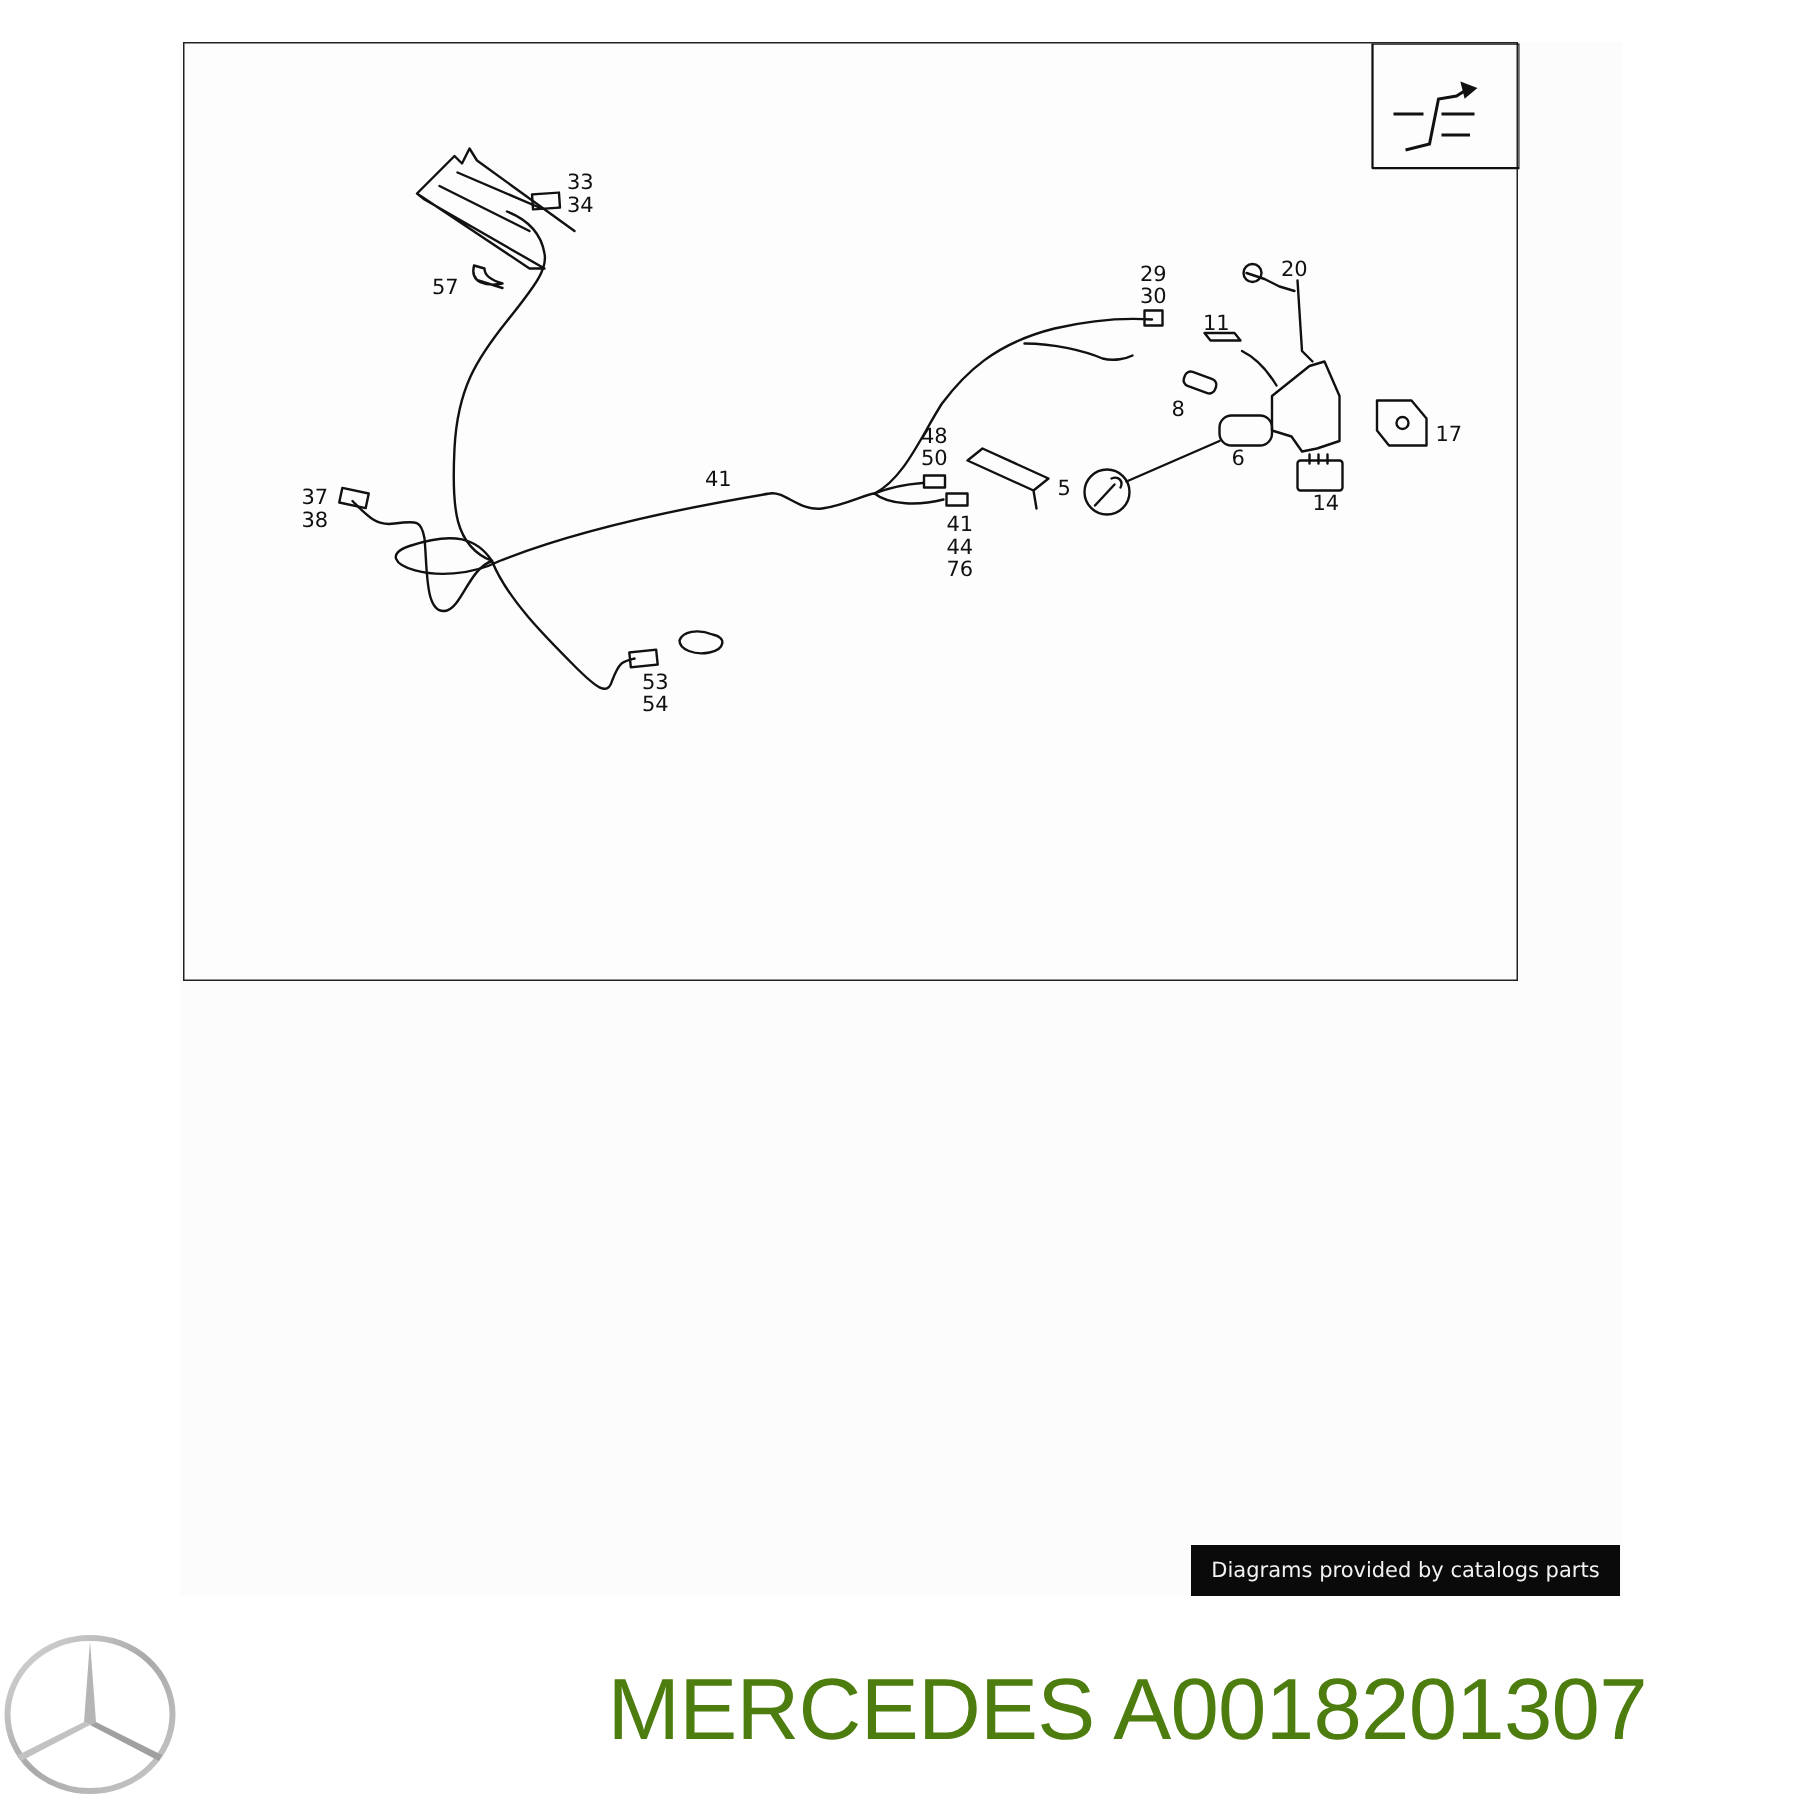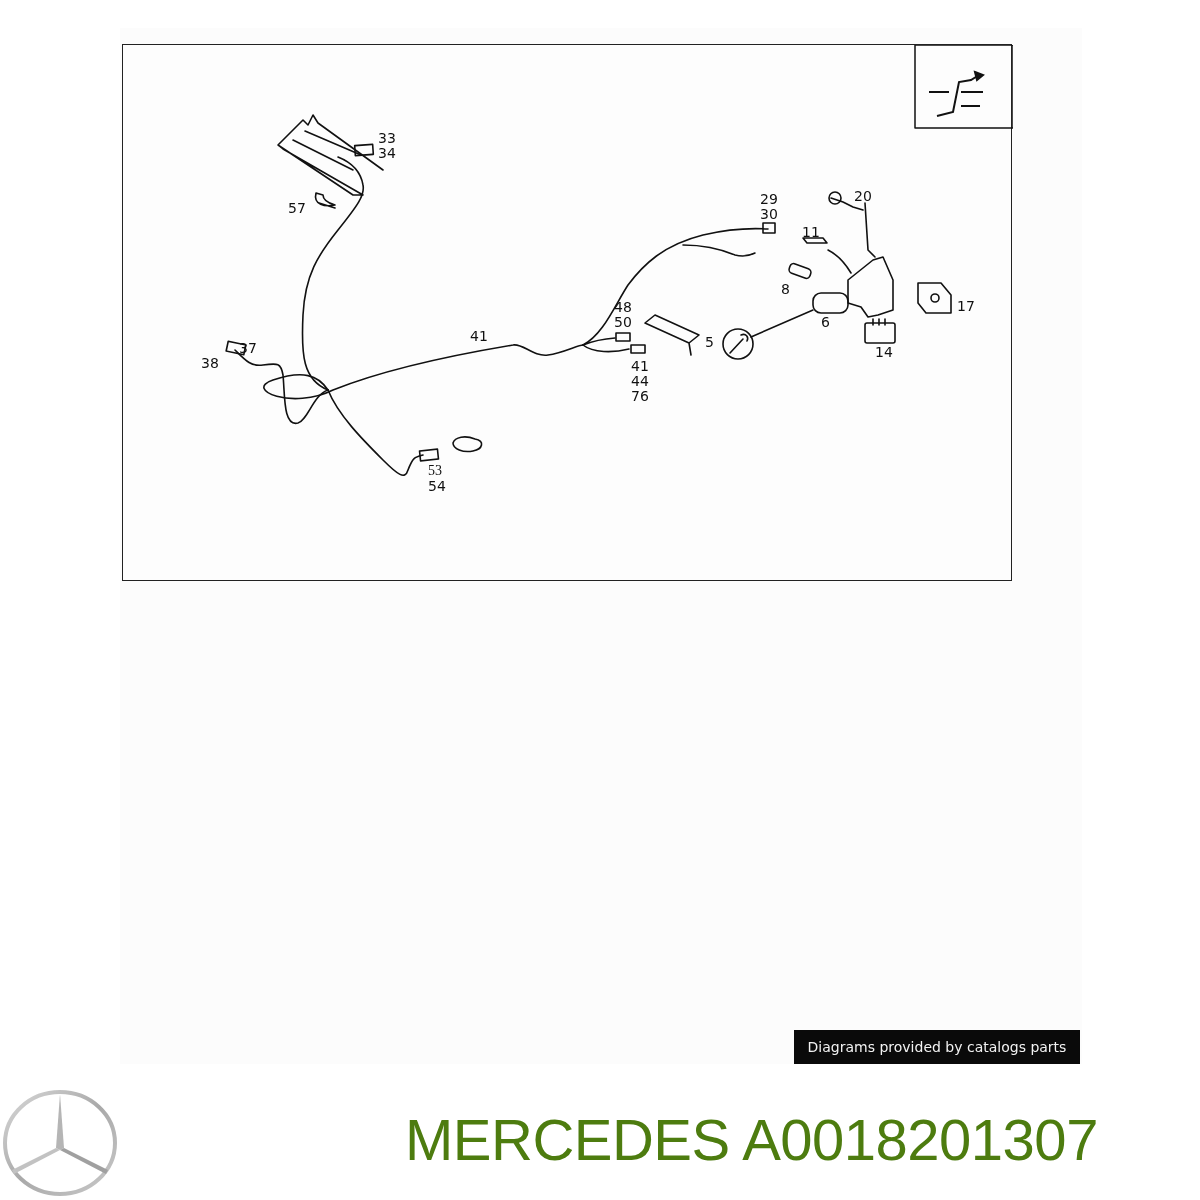--- a/index.html
+++ b/index.html
@@ -1,18 +1,18 @@
 <!DOCTYPE html>
 <html><head>
 <meta charset="utf-8">
 <style>
   html, body { margin:0; padding:0; background:#ffffff; }
   body { width:1200px; height:1200px; position:relative; overflow:hidden; font-family:"DejaVu Sans", sans-serif; }
   .panel { position:absolute; left:120px; top:28px; width:962px; height:1036px; background:#fcfcfc; }
-  .diagram { position:absolute; left:122px; top:44px; width:890px; height:537px; border:1.5px solid #222; background:#fdfdfd; box-sizing:border-box; }
+  .diagram { position:absolute; left:122px; top:28px; width:890px; height:626px; border:1.5px solid #222; background:#fdfdfd; box-sizing:border-box; }
   .diagram svg { position:absolute; left:0; top:0; }
   .lbl { position:absolute; font-size:14px; color:#111; line-height:14px; }
   .credit { position:absolute; left:794px; top:1030px; width:286px; height:34px; background:#0a0a0a; color:#f2f2f2; font-size:14px; line-height:34px; text-align:center; }
   .logo { position:absolute; left:2px; top:1090px; width:116px; height:106px; }
   .title { position:absolute; left:405px; top:1108px; font-family:"Liberation Sans", sans-serif; font-size:58px; color:#4d7c0f; letter-spacing:-0.5px; line-height:64px; }
 </style>
 </head>
 <body>
 
 <div class="panel"></div>
@@ -89,26 +89,26 @@
   <span class="lbl" style="left:731px;top:144px;">20</span>
   <span class="lbl" style="left:679px;top:180px;">11</span>
   <span class="lbl" style="left:658px;top:237px;">8</span>
   <span class="lbl" style="left:834px;top:254px;">17</span>
   <span class="lbl" style="left:698px;top:270px;">6</span>
   <span class="lbl" style="left:347px;top:284px;">41</span>
   <span class="lbl" style="left:491px;top:255px;">48</span>
   <span class="lbl" style="left:491px;top:270px;">50</span>
   <span class="lbl" style="left:582px;top:290px;">5</span>
   <span class="lbl" style="left:752px;top:300px;">14</span>
-  <span class="lbl" style="left:78px;top:296px;margin-left:38px;">37</span>
+  <span class="lbl" style="left:78px;top:296px;">37</span>
   <span class="lbl" style="left:78px;top:311px;">38</span>
   <span class="lbl" style="left:508px;top:314px;">41</span>
   <span class="lbl" style="left:508px;top:329px;">44</span>
   <span class="lbl" style="left:508px;top:344px;">76</span>
-  <span class="lbl" style="left:305px;top:419px;font-family:Liberation Serif, serif;">53</span>
+  <span class="lbl" style="left:305px;top:419px;">53</span>
   <span class="lbl" style="left:305px;top:434px;">54</span>
 </div>
 
 <div class="credit">Diagrams provided by catalogs parts</div>
 
 <svg class="logo" viewBox="0 0 116 106">
   <defs>
     <linearGradient id="g" x1="0" y1="0" x2="1" y2="1">
       <stop offset="0" stop-color="#d8d8d8"></stop>
       <stop offset="0.5" stop-color="#a9a9a9"></stop>

